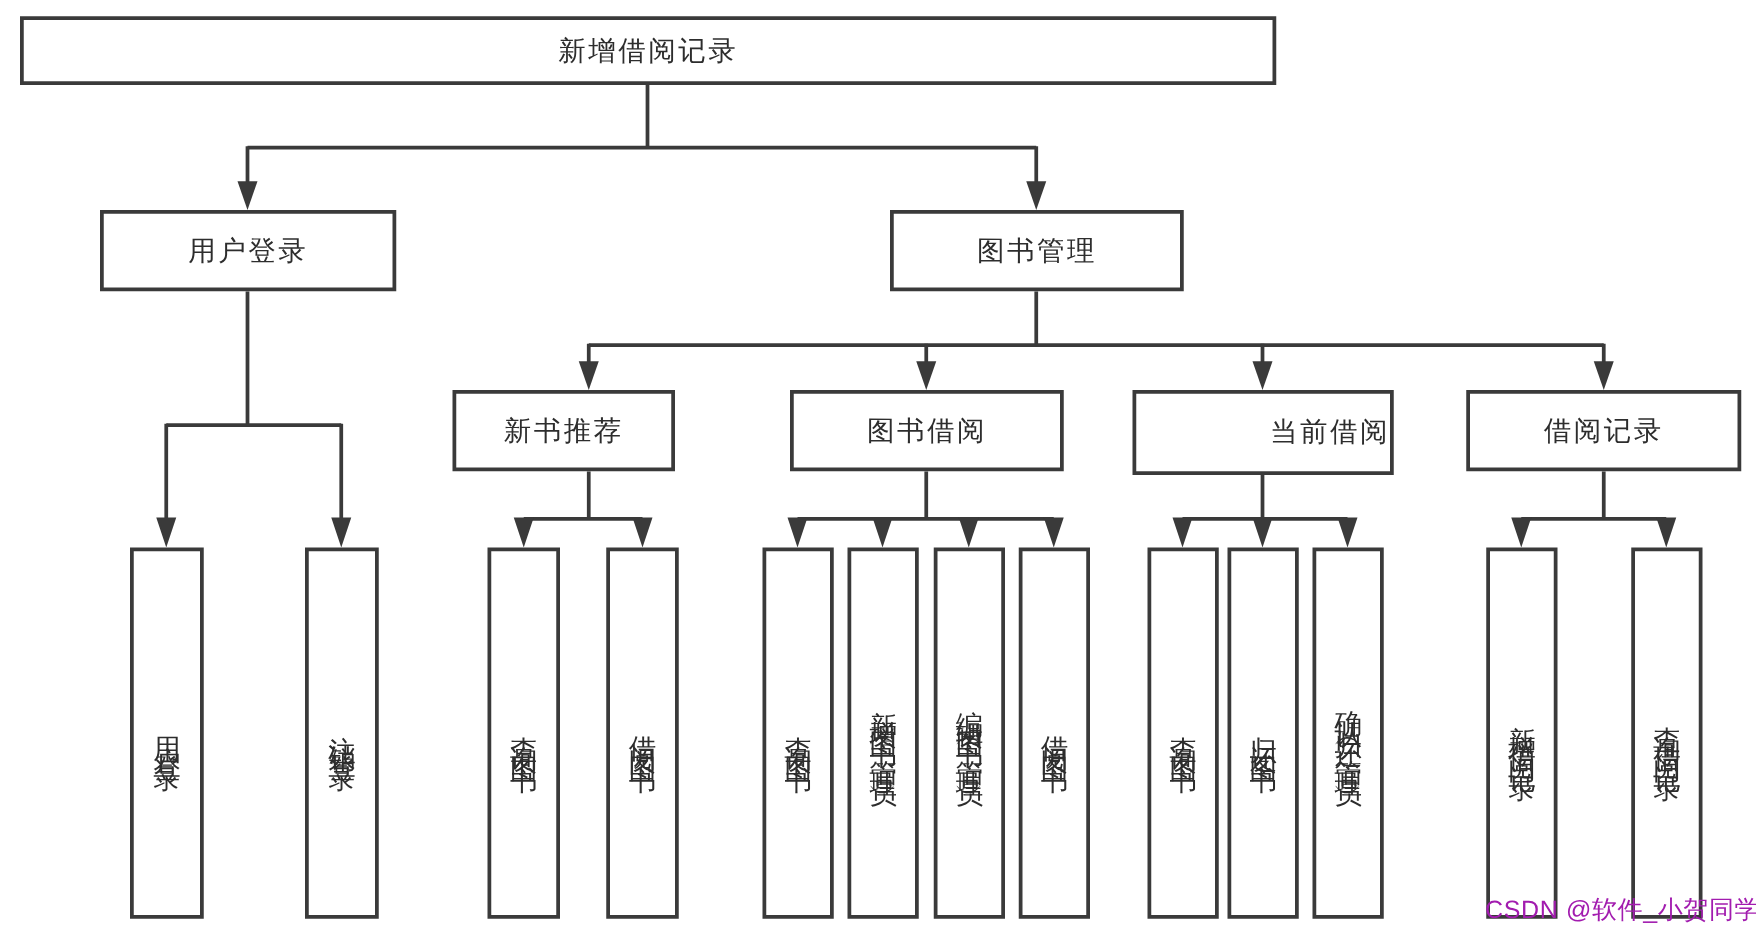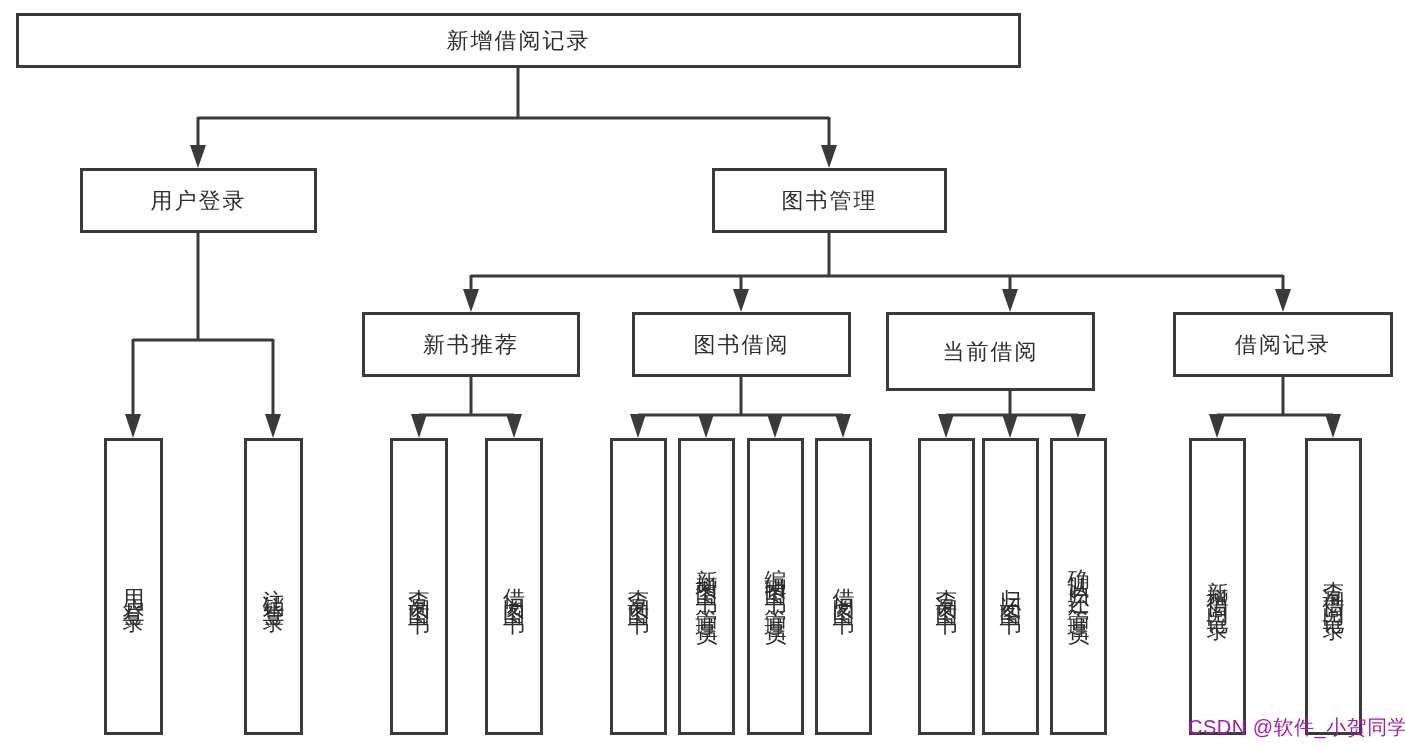--- a/index.html
+++ b/index.html
@@ -127,27 +127,27 @@
     <span>新增借阅记录</span>
   </div>
 
   <div class="node" style="left:80px; top:168px; width:237px; height:65px;">
     <span>用户登录</span>
   </div>
   <div class="node" style="left:712px; top:168px; width:235px; height:65px;text-align:right;">
     <span>图书管理</span>
   </div>
 
-  <div class="node" style="left:362px; top:312px; width:218px; height:65px;">
+  <div class="node" style="left:362px; top:312px; width:178px; height:65px;">
     <span>新书推荐</span>
   </div>
   <div class="node" style="left:632px; top:312px; width:219px; height:65px;">
     <span>图书借阅</span>
   </div>
-  <div class="node" style="left:886px; top:312px; width:209px; height:79px;">
+  <div class="node" style="left:906px; top:312px; width:209px; height:68px;justify-content:flex-end;">
     <span>当前借阅</span>
   </div>
   <div class="node" style="left:1173px; top:312px; width:220px; height:65px;">
     <span>借阅记录</span>
   </div>
 
   <div class="node leaf" style="left:104px; top:438px; width:59px; height:297px;">
     <span class="vtext">用户登录</span>
   </div>
   <div class="node leaf" style="left:244px; top:438px; width:59px; height:297px;">

